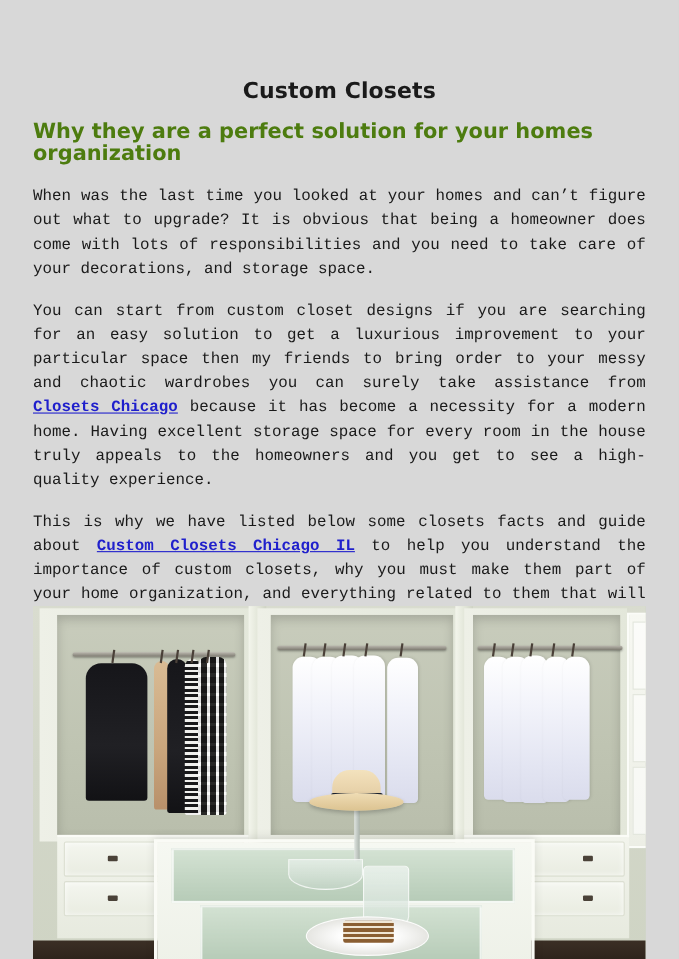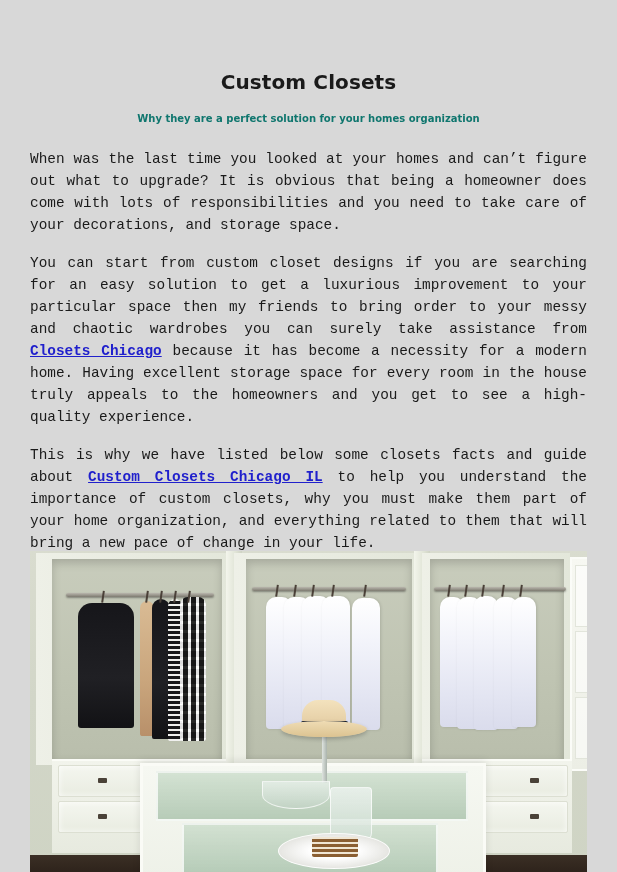--- a/index.html
+++ b/index.html
@@ -28,24 +28,24 @@
     text-align: center;
     font-size: 20px;
     font-weight: bold;
     letter-spacing: 0.1px;
     color: #1a1a1a;
     line-height: 26px;
   }
   .doc-subtitle {
     margin: 0;
     padding-top: 14px;
-    text-align: center;
-    font-size: 10px;
+    text-align: left;
+    font-size: 19px;
     font-weight: bold;
-    color: #0f766e;
+    color: #4d7c0f;
     line-height: 20px;
   }
   .para {
     margin: 0;
     padding-top: 16px;
     font-size: 14.4px;
     line-height: 22px;
     text-align: justify;
     text-justify: inter-word;
     color: #1a1a1a;

